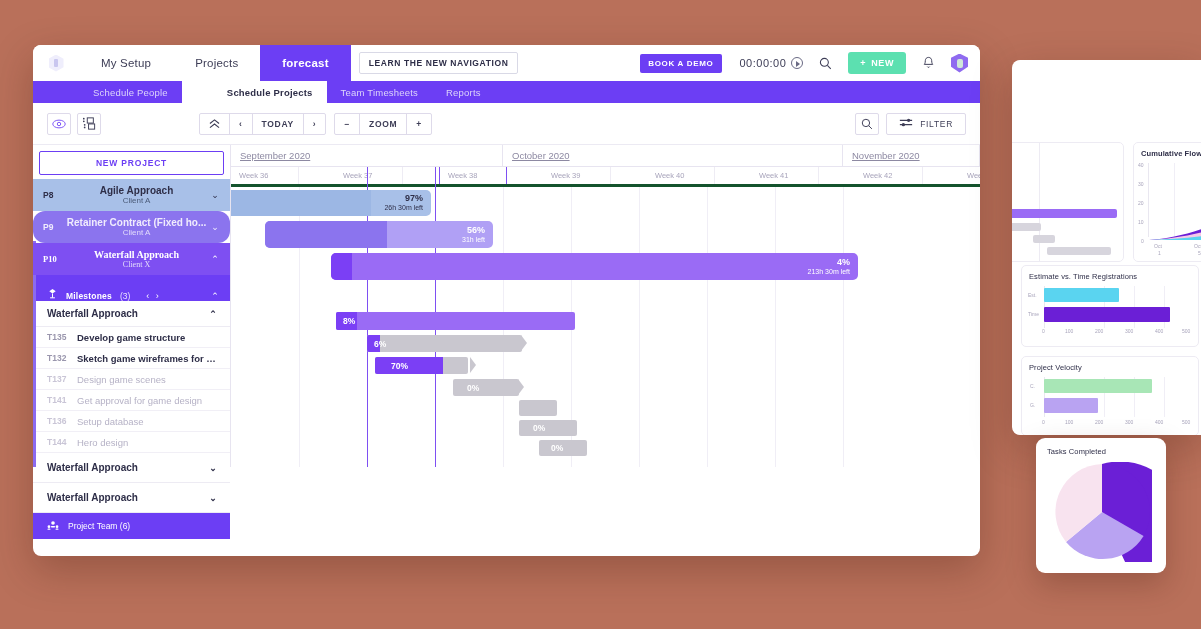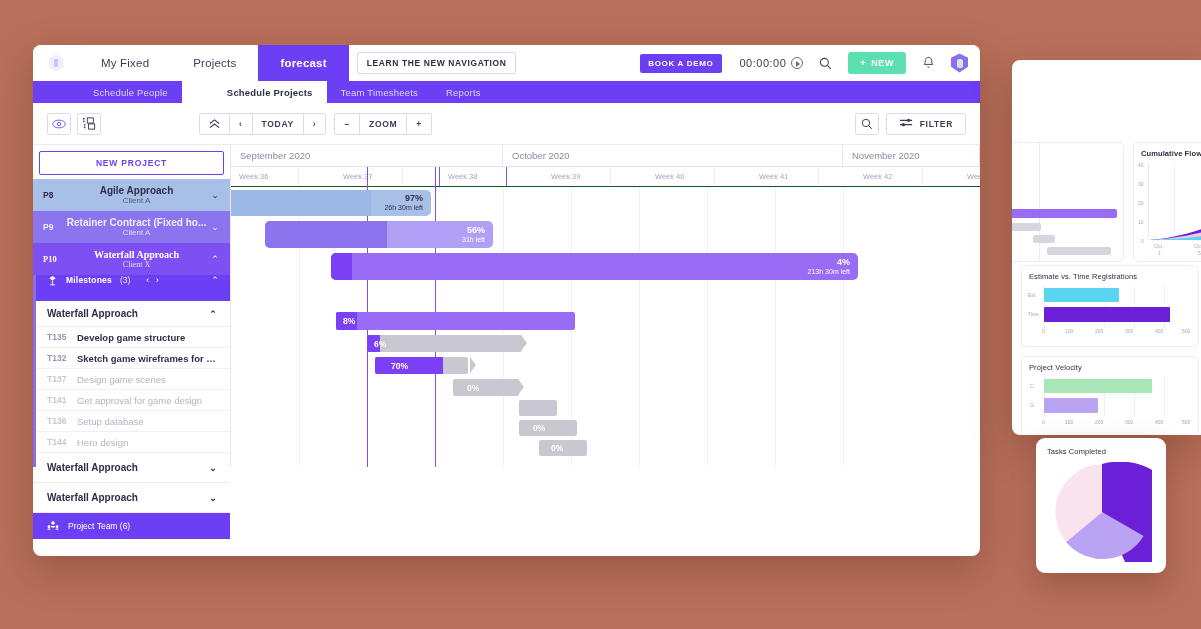--- a/index.html
+++ b/index.html
@@ -63,41 +63,41 @@
   .navgroup{ display:flex;margin-left:92px;border:1px solid #dedaea;border-radius:2px;overflow:hidden;height:22px;}
   .navgroup > div{ display:flex;align-items:center;justify-content:center;padding:0 9px;
     border-right:1px solid #dedaea;font-size:8.5px;font-weight:700;letter-spacing:.7px;color:#3d3d56;}
   .navgroup > div:last-child{border-right:none;}
   .zoomgroup{ display:flex;margin-left:8px;border:1px solid #dedaea;border-radius:2px;overflow:hidden;height:22px;}
   .zoomgroup > div{ display:flex;align-items:center;justify-content:center;padding:0 9px;
     border-right:1px solid #dedaea;font-size:8.5px;font-weight:700;letter-spacing:.7px;color:#3d3d56;}
   .zoomgroup > div:last-child{border-right:none;}
   .tb-right{ margin-left:auto;display:flex;align-items:center;}
   .filterbtn{ height:22px;border:1px solid #dedaea;border-radius:2px;display:flex;align-items:center;
-    gap:7px;padding:0 12px;margin-left:7px;font-size:8.5px;font-weight:700;letter-spacing:.7px;color:#3d3d56;}
+    gap:7px;padding:0 12px;margin-left:7px;font-size:8.5px;font-weight:400;letter-spacing:.7px;color:#3d3d56;}
 
   
   .gantt{ display:flex; height:322px; }
   .side{ width:198px;flex:none;border-right:1px solid #e7e4f0;position:relative;background:#fff;}
   .newproj{ height:24px;margin:6px 6px 4px 6px;border:1px solid #6c3ef4;border-radius:2px;
     display:flex;align-items:center;justify-content:center;font-size:8.5px;font-weight:700;
     letter-spacing:.8px;color:#6c3ef4;}
   .prow{ height:32px;display:flex;align-items:center;padding:0 8px 0 10px;position:relative;}
   .prow .pid{ font-size:8.5px;font-weight:700;width:22px;flex:none;}
   .prow .ptxt{ flex:1;overflow:hidden;text-align:center;}
   .prow .pname{ font-size:10px;font-weight:700;line-height:11px;white-space:nowrap;overflow:hidden;text-overflow:ellipsis;}
   .prow .pclient{ font-size:8px;line-height:10px;}
   .chev{ font-size:9px;width:14px;text-align:center;flex:none;}
   .p8{ background:#a8c0e8;color:#2e2e48; }
   .p8 .pclient{color:#4a5a78;}
-  .p9{ background:#8b74ee;color:#f0ecfd;}
+  .p9{ background:#8b74ee;color:#f0ecfd;border-radius:12px;}
   .p9 .pclient{color:#e2dbfb;}
   .p10{ background:#7e4ff2;color:#fff;font-family:Liberation Serif, serif;}
   .p10 .pclient{color:#e2dbfb;}
-  .ms-row{ height:26px;background:#6c3ef4;color:#fff;display:flex;align-items:flex-start;
+  .ms-row{ height:26px;background:#6c3ef4;color:#fff;display:flex;align-items:flex-end;
     padding:0 8px 0 14px;gap:8px;font-size:8.5px;}
   .ms-row .msname{font-weight:600;letter-spacing:.2px;}
   .ms-row .mscount{opacity:.85;}
   .ms-row .arrows{margin-left:8px;letter-spacing:2px;font-size:9px;}
   .grp-row{ height:26px;display:flex;align-items:center;padding:0 10px 0 14px;
     border-bottom:1px solid #edebf3;font-size:10px;font-weight:700;color:#2e2e48;}
   .grp-row .chev{margin-left:auto;}
   .task-row{ height:21px;display:flex;align-items:center;padding:0 10px 0 14px;
     border-bottom:1px solid #f1eff6;font-size:8.5px;}
   .task-row .tid{ width:30px;flex:none;color:#9a96ad;font-weight:700;}
@@ -106,22 +106,22 @@
   .task-row.dim .tname{ color:#b6b2c6;}
   .task-row.dim .tid{ color:#c9c5d6;}
   .team-row{ height:26px;background:#6c3ef4;color:#fff;display:flex;align-items:center;
     gap:9px;padding:0 14px;font-size:8.5px;}
   .side-accent{ position:absolute;left:0;top:96px;bottom:0;width:3px;background:#8b6bf0;}
 
   
   .tl{ flex:1;position:relative;overflow:hidden;background:#fff;}
   .months{ height:22px;display:flex;border-bottom:1px solid #e7e4f0;}
   .month{ border-right:1px solid #e7e4f0;font-size:9.5px;color:#8d89a2;
-    display:flex;align-items:center;padding-left:9px;}
-  .weeks{ height:20px;display:flex;border-bottom:1px solid #14532d;gap:36px;}
+    display:flex;align-items:center;padding-left:9px;text-decoration:underline;}
+  .weeks{ height:20px;display:flex;border-bottom:3px solid #14532d;gap:36px;}
   .week{ width:68px;flex:none;border-right:1px solid #eeecf4;font-size:7.5px;color:#a8a4bb;
     display:flex;align-items:center;padding-left:8px;}
   .week.sel{ border-left:1.5px solid #7e4ff2;border-right:1.5px solid #7e4ff2;}
   .grid{ position:absolute;left:0;top:42px;right:0;bottom:0;}
   .gline{ position:absolute;top:0;bottom:0;width:1px;background:#f0eef6;}
   .todayline{ position:absolute;top:-20px;bottom:0;width:1.4px;background:#7e4ff2;}
   .bar{ position:absolute;border-radius:5px;display:flex;align-items:center;}
   .bar .lbl{ position:absolute;right:8px;text-align:right;line-height:10px;}
   .bar .pct{ font-size:9px;font-weight:700;}
   .bar .sub{ font-size:7px;}
@@ -150,21 +150,21 @@
 <div id="app-window">
 
   <div class="topnav">
     <div class="logo">
         <div class="hex">
           <i></i>
         </div>
       </div>
 
     <div class="navitem">
-        <span>My Fixed</span>
+        <span>My Setup</span>
       </div>
     <div class="navitem">
         <span>Projects</span>
       </div>
     <div class="navitem active">
         <span>forecast</span>
       </div>
 
     <div class="learnbtn">LEARN THE NEW NAVIGATION</div>
 

